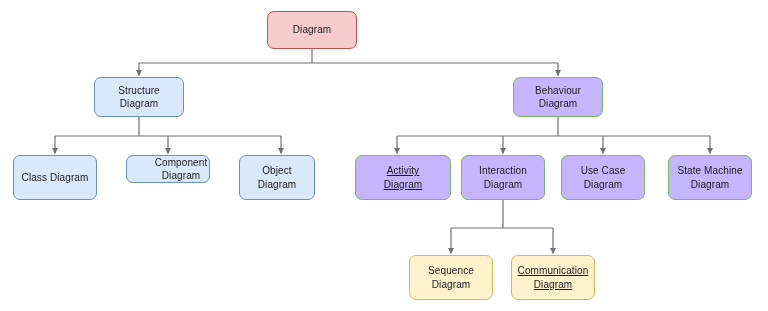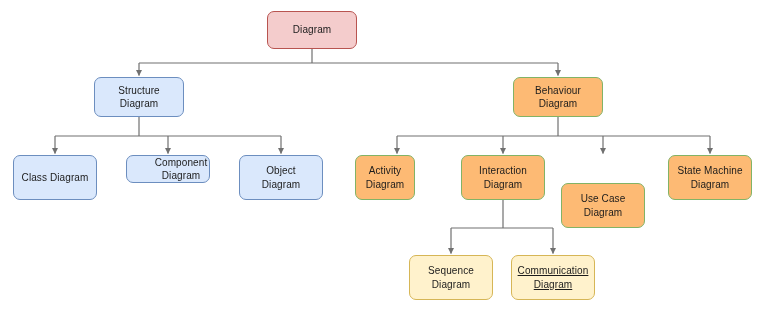--- a/index.html
+++ b/index.html
@@ -33,21 +33,21 @@
     border-width: 1.3px;
     border-style: solid;
     font-size: 10px;
     line-height: 1.32;
     color: #1b1b1b;
     letter-spacing: 0.1px;
     white-space: pre-line;
   }
   .node.red    { background: #f4cccc; border-color: #b85450; }
   .node.blue   { background: #dae8fc; border-color: #6c8ebf; }
-  .node.green  { background: #fdba74; border-color: #82b366; }
+  .node.green  { background: #c4b5fd; border-color: #82b366; }
   .node.yellow { background: #fff2cc; border-color: #d6b656; }
 </style>
 </head>
 <body>
 
 <div id="canvas">
   <svg id="connectors" viewBox="0 0 768 311" xmlns="http://www.w3.org/2000/svg">
       <defs>
         <marker id="arrow" markerWidth="7" markerHeight="7" refX="5.4" refY="3" orient="auto" markerUnits="userSpaceOnUse">
           <path d="M0,0 L6,3 L0,6 z" fill="#707070"></path>
@@ -82,27 +82,27 @@
       </g>
     </svg>
 <div class="node red" style="left: 267px; top: 11px; width: 90px; height: 38px;">Diagram</div>
     <div class="node blue" style="left: 94px; top: 77px; width: 90px; height: 40px;">Structure
 Diagram</div>
     <div class="node green" style="left: 513px; top: 77px; width: 90px; height: 40px;">Behaviour
 Diagram</div>
     <div class="node blue" style="left: 13px; top: 155px; width: 84px; height: 45px;">Class Diagram</div>
     <div class="node blue" style="left: 126px; top: 155px; width: 84px; height: 28px; padding-left: 26px;">Component
 Diagram</div>
-    <div class="node blue" style="left: 239px; top: 155px; width: 84px; height: 45px;">Object
+    <div class="node blue" style="left: 239px; top: 155px; width: 76px; height: 45px;">Object
 Diagram</div>
-    <div class="node green" style="left: 355px; top: 155px; width: 60px; height: 45px;">Activity
+    <div class="node green" style="left: 355px; top: 155px; width: 96px; height: 45px; text-decoration: underline;">Activity
 Diagram</div>
     <div class="node green" style="left: 461px; top: 155px; width: 84px; height: 45px;">Interaction
 Diagram</div>
-    <div class="node green" style="left: 561px; top: 155px; width: 84px; height: 45px; margin-top: 28px;">Use Case
+    <div class="node green" style="left: 561px; top: 155px; width: 84px; height: 45px;">Use Case
 Diagram</div>
     <div class="node green" style="left: 668px; top: 155px; width: 84px; height: 45px;">State Machine
 Diagram</div>
     <div class="node yellow" style="left: 409px; top: 255px; width: 84px; height: 45px;">Sequence
 Diagram</div>
     <div class="node yellow" style="left: 511px; top: 255px; width: 84px; height: 45px; text-decoration: underline;">Communication
 Diagram</div>
   </div>
 
 </body></html>

